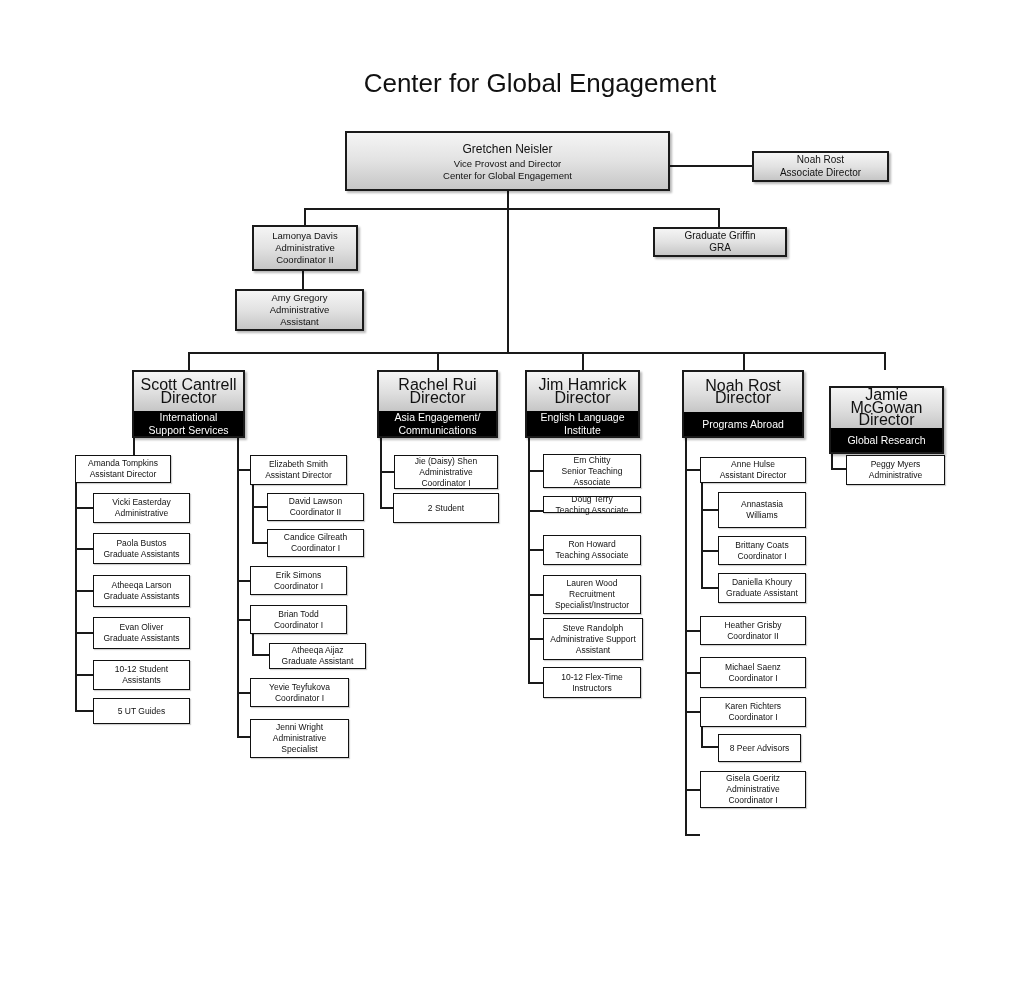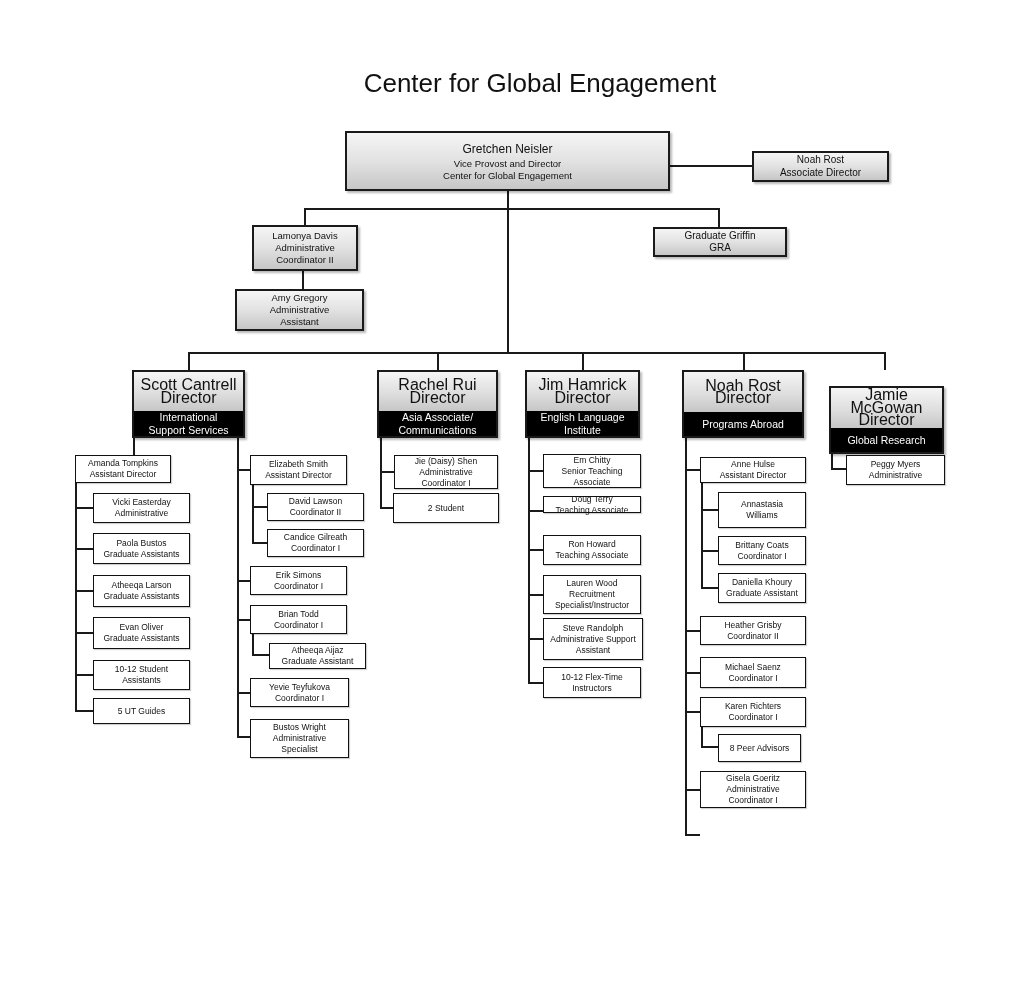--- a/index.html
+++ b/index.html
@@ -123,21 +123,21 @@
 
   <div class="dept" style="left:132px;top:370px;width:113px;height:68px">
     <div class="top">Scott Cantrell
 Director</div>
     <div class="label">International
 Support Services</div>
   </div>
   <div class="dept" style="left:377px;top:370px;width:121px;height:68px">
     <div class="top">Rachel Rui
 Director</div>
-    <div class="label">Asia Associate/
+    <div class="label">Asia Engagement/
 Communications</div>
   </div>
   <div class="dept" style="left:525px;top:370px;width:115px;height:68px">
     <div class="top">Jim Hamrick
 Director</div>
     <div class="label">English Language
 Institute</div>
   </div>
   <div class="dept" style="left:682px;top:370px;width:122px;height:68px">
     <div class="top">Noah Rost
@@ -171,21 +171,21 @@
   <div class="leaf" style="left:267px;top:529px;width:97px;height:28px">Candice Gilreath
 Coordinator I</div>
   <div class="leaf" style="left:250px;top:566px;width:97px;height:29px">Erik Simons
 Coordinator I</div>
   <div class="leaf" style="left:250px;top:605px;width:97px;height:29px">Brian Todd
 Coordinator I</div>
   <div class="leaf" style="left:269px;top:643px;width:97px;height:26px">Atheeqa Aijaz
 Graduate Assistant</div>
   <div class="leaf" style="left:250px;top:678px;width:99px;height:29px">Yevie Teyfukova
 Coordinator I</div>
-  <div class="leaf" style="left:250px;top:719px;width:99px;height:39px">Bustos Wright
+  <div class="leaf" style="left:250px;top:719px;width:99px;height:39px">Jenni Wright
 Administrative
 Specialist</div>
 
   <div class="leaf" style="left:394px;top:455px;width:104px;height:34px">Jie (Daisy) Shen
 Administrative
 Coordinator I</div>
   <div class="leaf" style="left:393px;top:493px;width:106px;height:30px">2 Student</div>
 
   <div class="leaf" style="left:543px;top:454px;width:98px;height:34px">Em Chitty
 Senior Teaching

